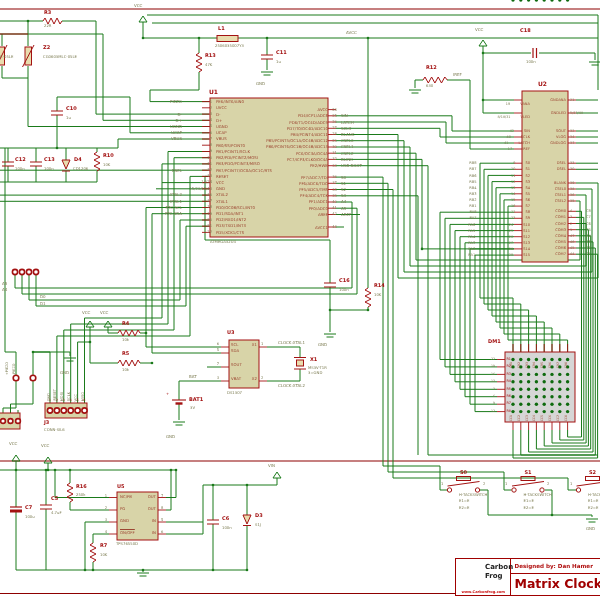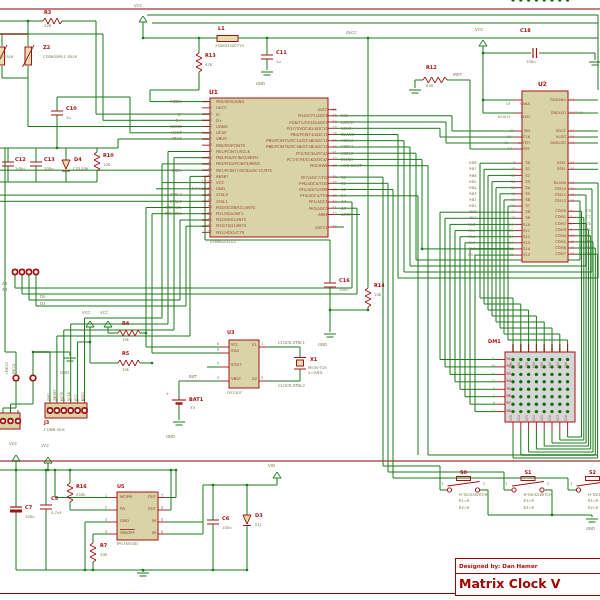--- a/index.html
+++ b/index.html
@@ -970,20 +970,25 @@
 <div class="lbl pnum" style="left:161px;top:531.2px">6</div>
 <div class="lbl ref" style="left:100px;top:542.5px">R7</div>
 <div class="lbl val" style="left:100px;top:552.5px">10K</div>
 <div class="lbl ref" style="left:222px;top:515.5px">C6</div>
 <div class="lbl val" style="left:222px;top:525.5px">100n</div>
 <div class="lbl ref" style="left:255px;top:512.5px">D3</div>
 <div class="lbl val" style="left:255px;top:522.5px">S1J</div>
 <div class="lbl net" style="left:268px;top:463.5px">VIN</div>
 
 <div class="tb">
+  <div class="tb-logo">
+    <span class="brand" style="left:29px;top:5px">Carbon</span>
+    <span class="brand" style="left:29px;top:14px">Frog</span>
+    <span class="site">www.Carbonfrog.com</span>
+  </div>
   <div class="tb-right">
     <div class="tb-r1">
       <span class="tb-des">Designed by: Dan Hamer</span>
 
     </div>
     <div class="tb-title">Matrix Clock V</div>
   </div>
 </div>
 
 </div>

